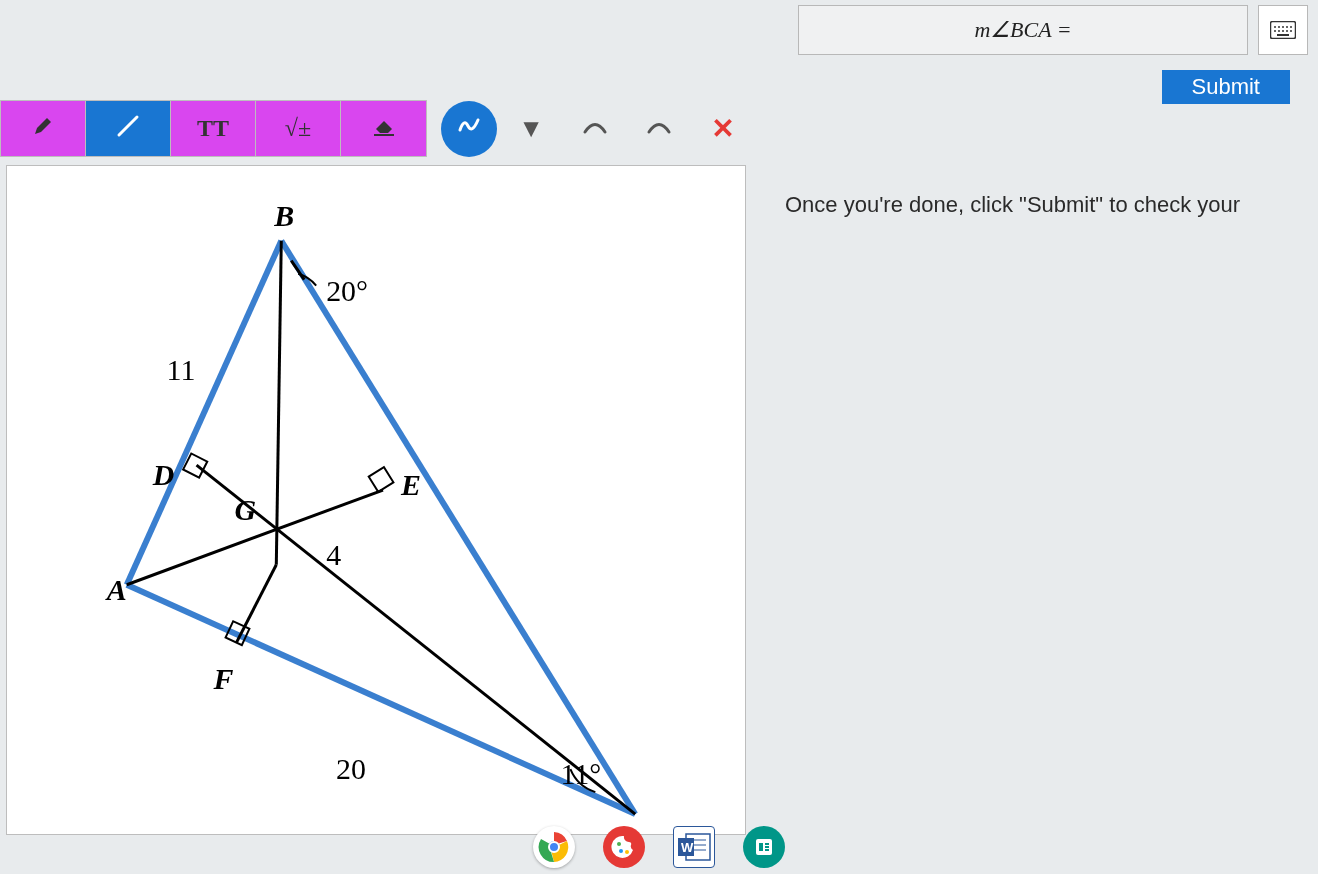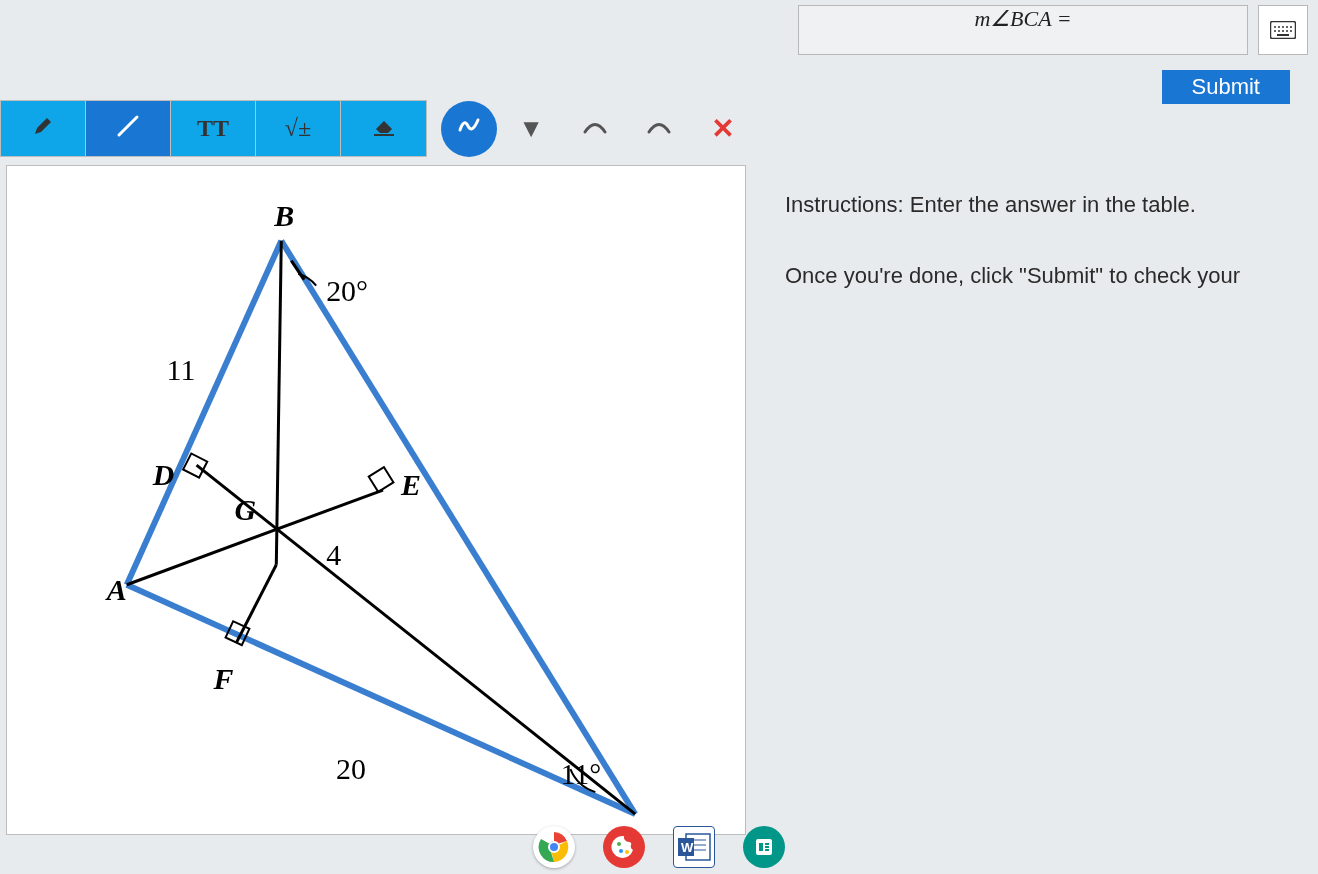--- a/index.html
+++ b/index.html
@@ -20,20 +20,21 @@
       justify-content: flex-end;
       padding-right: 10px;
       gap: 10px;
     }
     .answer-table {
       width: 450px;
       height: 50px;
       background: #f0f1f2;
       border: 1px solid #b8b8b8;
       display: flex;
+      align-items: center;
       justify-content: center;
       font-family: 'Times New Roman', serif;
       font-style: italic;
       font-size: 22px;
       color: #222;
     }
     .keyboard-icon {
       width: 50px;
       height: 50px;
       border: 1px solid #b8b8b8;
@@ -64,21 +65,21 @@
       align-items: center;
       gap: 4px;
     }
     .tool-group {
       display: flex;
       border: 1px solid #bdbdbd;
     }
     .tool-btn {
       width: 85px;
       height: 55px;
-      background: #0ea5e9;
+      background: #d946ef;
       border: none;
       border-right: 1px solid #bdbdbd;
       display: flex;
       align-items: center;
       justify-content: center;
       cursor: pointer;
       font-size: 24px;
       color: #333;
     }
     .tool-btn:last-child { border-right: none; }
@@ -285,21 +286,20 @@
 
     <text x="320" y="135">20°</text>
     <text x="160" y="215">11</text>
     <text x="320" y="400">4</text>
     <text x="330" y="615">20</text>
     <text x="555" y="620">11°</text>
   </svg>
 </div>
 
 <div class="instructions-panel">
-  <p>Instructions: Enter the answer in the table.</p>
   <p>Once you're done, click "Submit" to check your</p>
 </div>
 
 <div class="taskbar">
   <div class="taskbar-icon chrome">
     <svg width="34" height="34" viewBox="0 0 34 34">
         <circle cx="17" cy="17" r="15" fill="#fff"></circle>
         <circle cx="17" cy="17" r="6" fill="#4285f4"></circle>
         <path d="M17 2 A15 15 0 0 1 30 11 L20 14 A6 6 0 0 0 17 11 Z" fill="#ea4335"></path>
         <path d="M30 11 A15 15 0 0 1 17 32 L14 20 A6 6 0 0 0 22 15 Z" fill="#fbbc05"></path>

